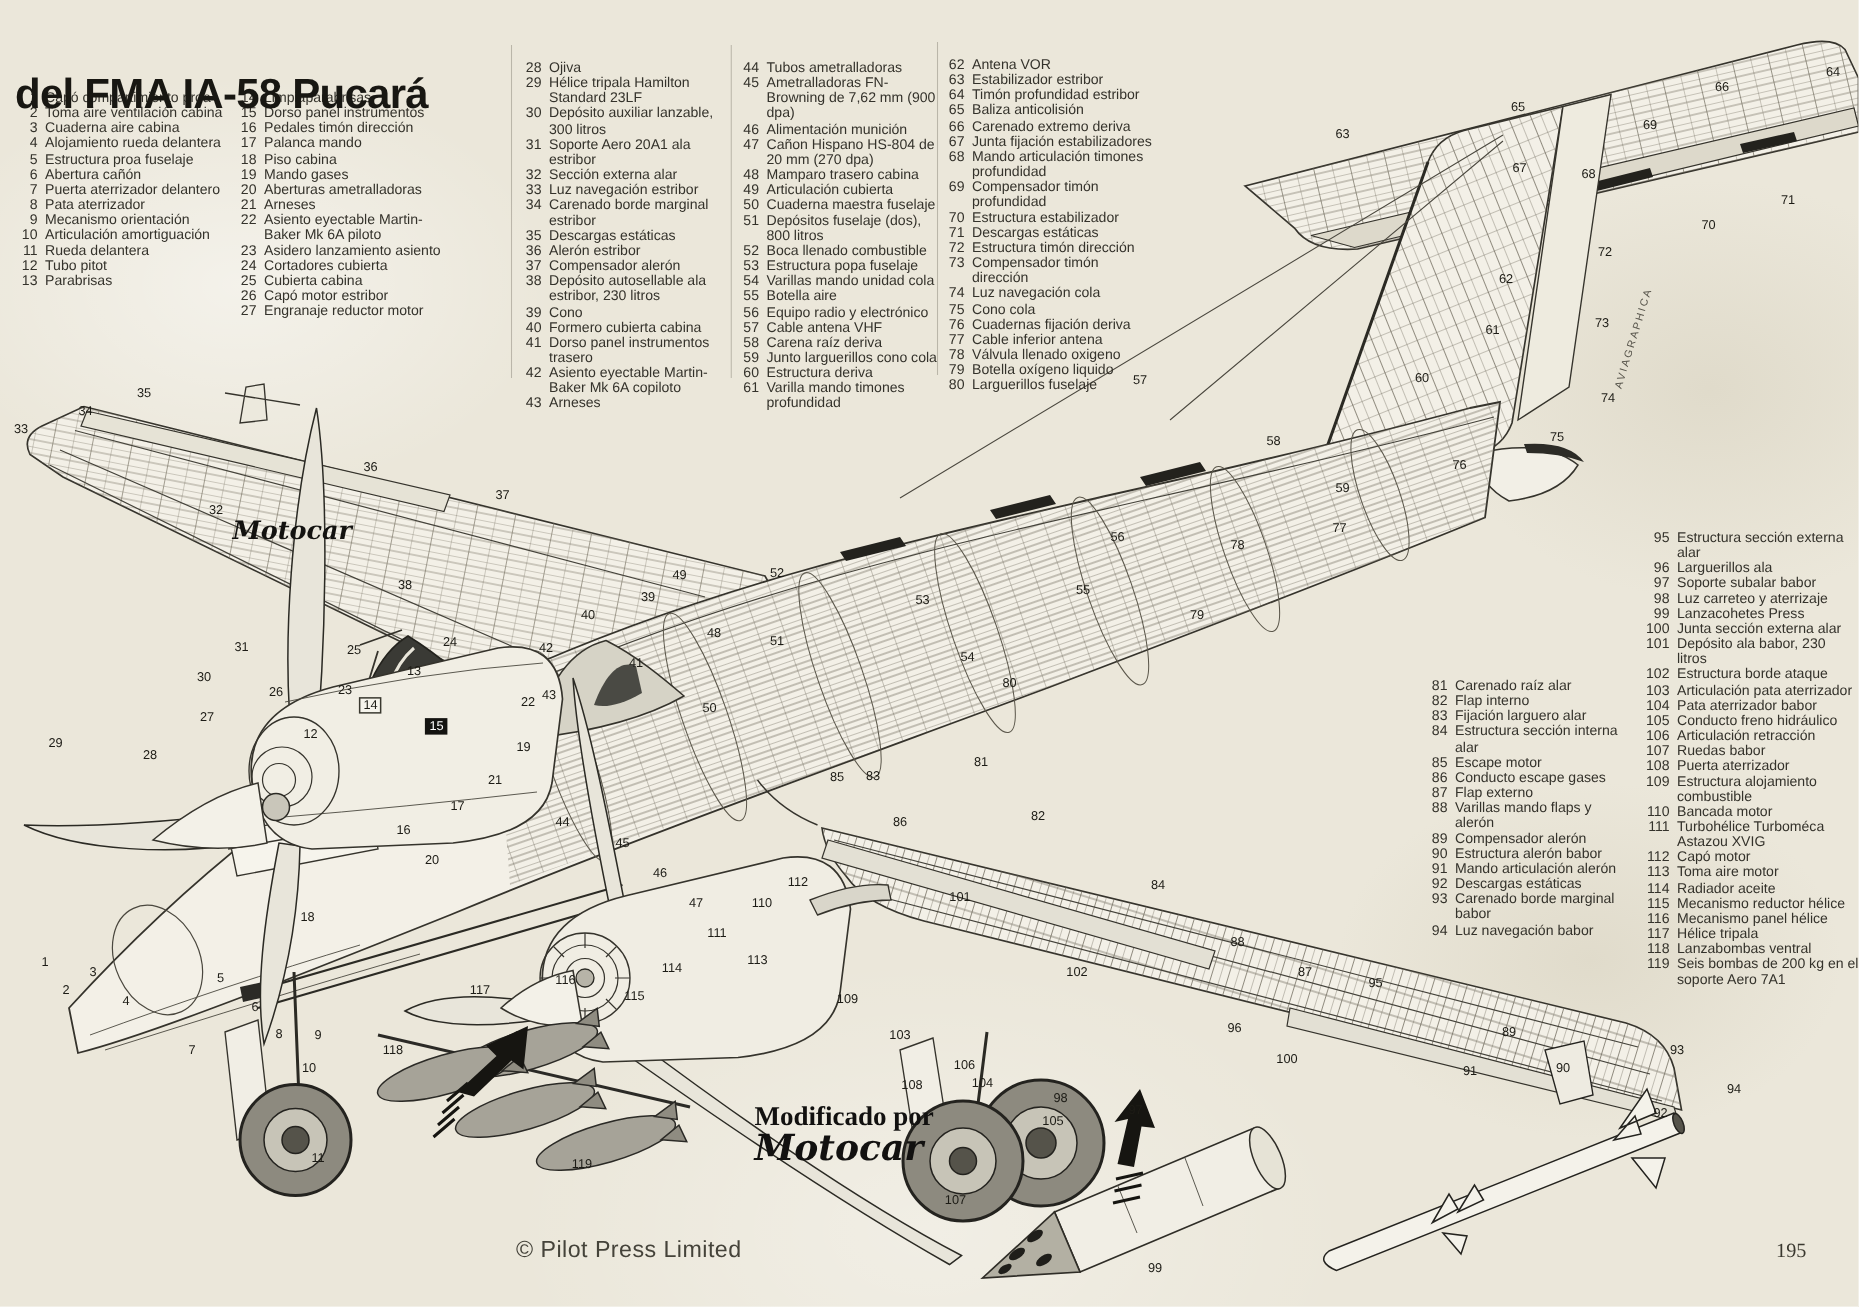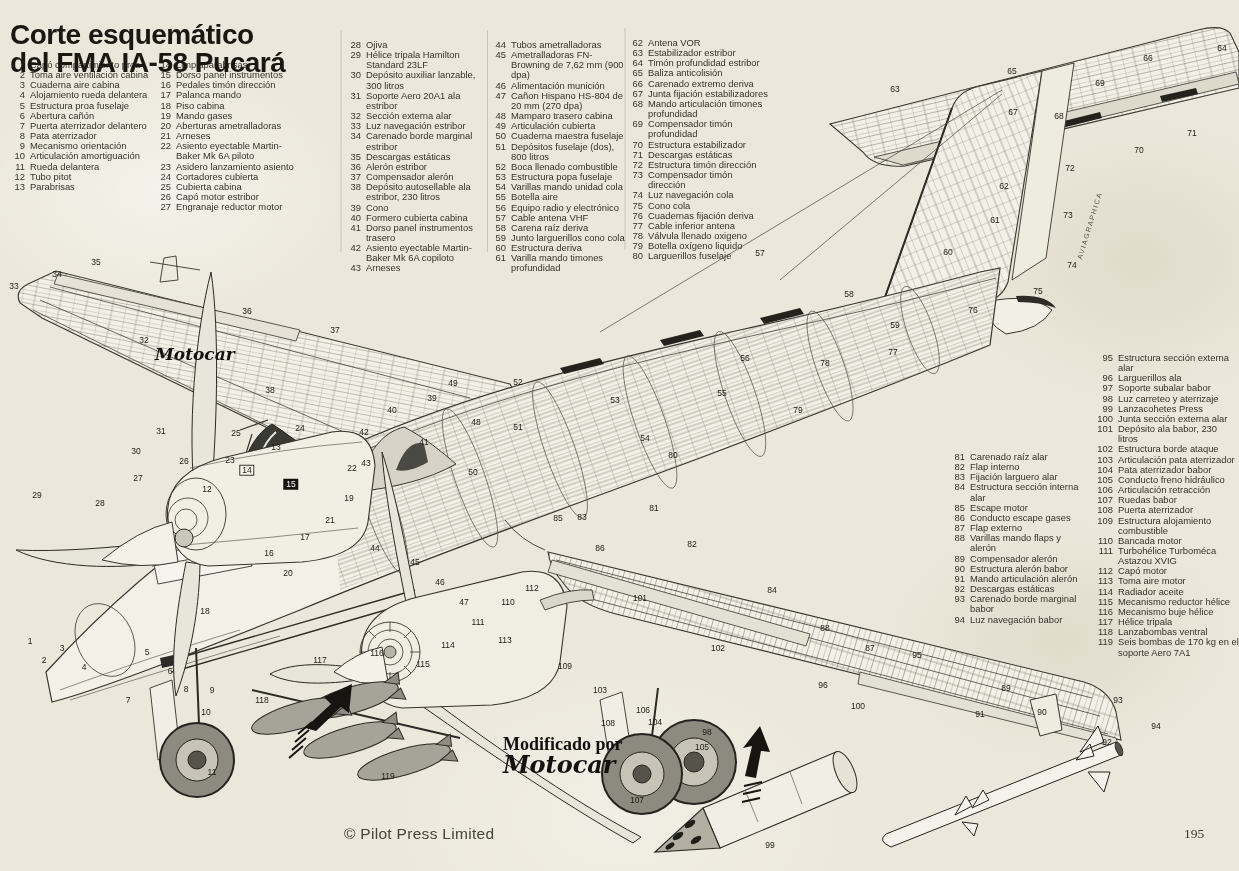--- a/index.html
+++ b/index.html
@@ -229,21 +229,21 @@
 
     <g>
       <path d="M305,728 L331,704 L324,697 L352,684 L349,713 L341,707 L316,731 Z" fill="#161511"></path>
       <path d="M298,734 L312,722 M295,742 L309,730 M292,750 L306,738 M289,758 L303,746" stroke="#161511" stroke-width="2"></path>
       <path d="M745,776 L752,746 L743,748 L760,726 L770,752 L761,751 L756,778 Z" fill="#161511"></path>
       <path d="M744,786 L762,782 M743,794 L761,790 M742,802 L760,798" stroke="#161511" stroke-width="2"></path>
     </g>
   </svg>
 
   <h1 class="title">
-    <span>Corte esquemático</span><br>
+    <br>
     <span>del FMA IA-58 Pucará</span>
   </h1>
 
   <div id="legend">
       <div class="legend-col" style="left: 8px; top: 60px; width: 144px;">
         <div class="part-row">
           <span class="pn" style="width: 17px;">1</span>
           <span class="pt">Capó compartimiento proa</span>
         </div>
         <div class="part-row">
@@ -709,33 +709,33 @@
         <div class="part-row">
           <span class="pn" style="width: 21px;">114</span>
           <span class="pt">Radiador aceite</span>
         </div>
         <div class="part-row">
           <span class="pn" style="width: 21px;">115</span>
           <span class="pt">Mecanismo reductor hélice</span>
         </div>
         <div class="part-row">
           <span class="pn" style="width: 21px;">116</span>
-          <span class="pt">Mecanismo buje hélice</span>
+          <span class="pt">Mecanismo panel hélice</span>
         </div>
         <div class="part-row">
           <span class="pn" style="width: 21px;">117</span>
           <span class="pt">Hélice tripala</span>
         </div>
         <div class="part-row">
           <span class="pn" style="width: 21px;">118</span>
           <span class="pt">Lanzabombas ventral</span>
         </div>
         <div class="part-row">
           <span class="pn" style="width: 21px;">119</span>
-          <span class="pt">Seis bombas de 170 kg en el soporte Aero 7A1</span>
+          <span class="pt">Seis bombas de 200 kg en el soporte Aero 7A1</span>
         </div>
       </div>
     </div>
 
   <div id="callouts">
       <span class="callout" style="left: 30px; top: 641px;">1</span>
       <span class="callout" style="left: 44px; top: 660px;">2</span>
       <span class="callout" style="left: 62px; top: 648px;">3</span>
       <span class="callout" style="left: 84px; top: 667px;">4</span>
       <span class="callout" style="left: 147px; top: 652px;">5</span>

